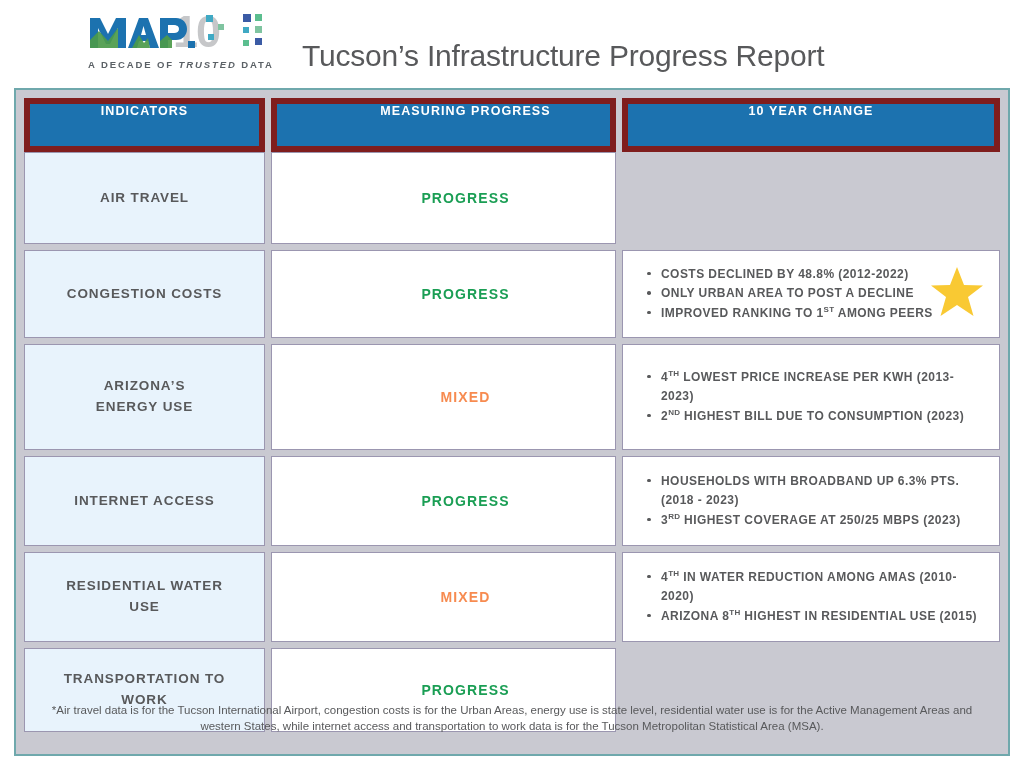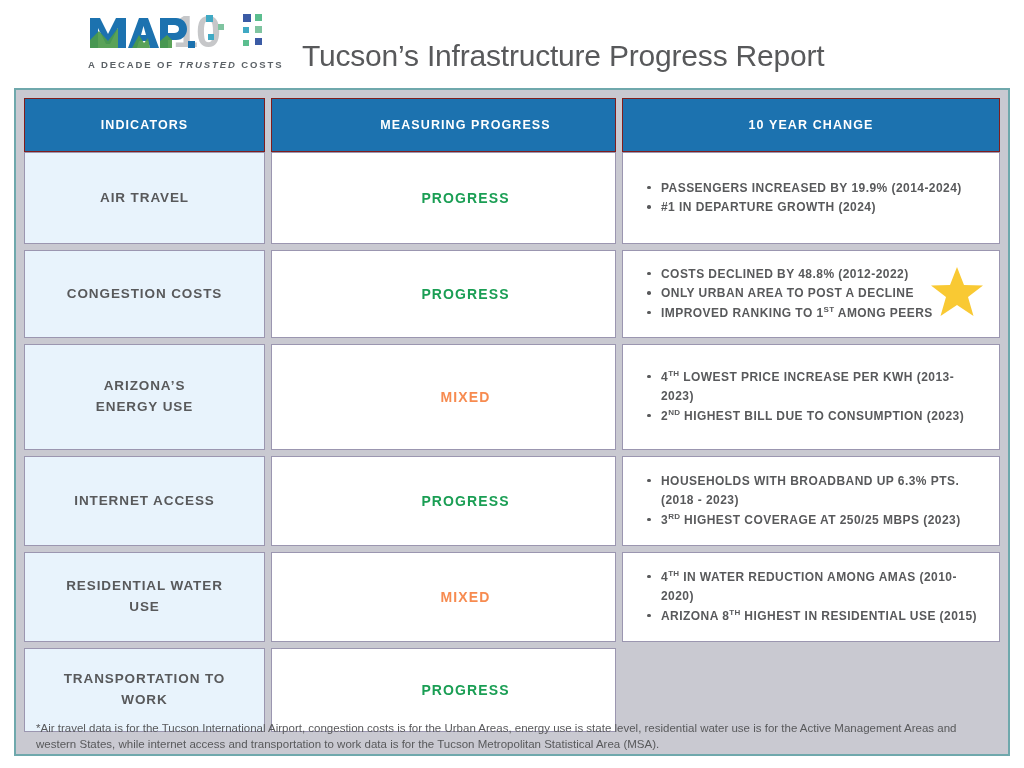--- a/index.html
+++ b/index.html
@@ -48,23 +48,23 @@
   .row + .row { margin-top: 6px; }
 
   .cell { border: 1px solid #9B96B0; }
   .c1 { width: 241px; flex: 0 0 241px; }
   .c2 { width: 345px; flex: 0 0 345px; padding-left: 44px; }
   .c3 { flex: 1 1 auto; }
 
   
   .hrow .cell {
     background: #1C72AF;
-    border: 1px solid #7f1d1d;
+    border: 6px solid #7f1d1d;
     height: 54px;
-    display: flex; align-items: center; justify-content: center;
+    display: flex; align-items: flex-start; justify-content: center;
   }
   .hrow .htext {
     color: #ffffff; font-size: 12.5px; font-weight: 700;
     letter-spacing: 1.1px; text-align: center;
   }
 
   
   .drow .cell { background: #ffffff; display:flex; }
   .drow .c1 {
     background: #E8F3FC;
@@ -96,22 +96,23 @@
     position: absolute; left: 2px; top: 7px;
     width: 3.5px; height: 3.5px; border-radius: 50%;
     background: #58595B;
   }
   ul.bullets li sup { font-size: 8px; vertical-align: super; letter-spacing: 0.3px; }
 
   .star-icon { position: absolute; right: 14px; top: 50%; transform: translateY(-50%); }
 
   
   .footnote {
-    position: absolute; left: 0; right: 0; bottom: 1px;
+    position: absolute; left: 0; right: 0; bottom: 19px;
     padding: 0 20px;
+    text-align: center;
     color: #58595B;
     font-size: 11.5px; line-height: 1.45;
   }
 </style>
 </head>
 <body>
 
 <div class="page">
 
   <div class="header">
@@ -137,21 +138,21 @@
           <rect x="130" y="14" width="6" height="6" fill="#7FC4A0"></rect>
           <rect x="120" y="24" width="6" height="6" fill="#3FA9C4"></rect>
           <rect x="155" y="4" width="8" height="8" fill="#3B5BA5"></rect>
           <rect x="167" y="4" width="7" height="7" fill="#5BBE8F"></rect>
           <rect x="167" y="16" width="7" height="7" fill="#7FC4A0"></rect>
           <rect x="155" y="17" width="6" height="6" fill="#3FA9C4"></rect>
           <rect x="167" y="28" width="7" height="7" fill="#3B5BA5"></rect>
           <rect x="155" y="30" width="6" height="6" fill="#5BBE8F"></rect>
         </svg>
       </div>
-      <div class="logo-tag"><span>A DECADE OF </span><i>TRUSTED</i><span> COSTS</span></div>
+      <div class="logo-tag"><span>A DECADE OF </span><i>TRUSTED</i><span> DATA</span></div>
     </div>
 
     <h1 class="page-title">Tucson’s Infrastructure Progress Report</h1>
   </div>
 
   <div class="table-frame">
     <div class="grid">
 
       <div class="row hrow">
         <div class="cell c1">
@@ -166,26 +167,20 @@
       </div>
 
       <div id="rows-host">
           <div class="row drow" style="height: 92px;">
             <div class="cell c1">
               <div class="ind-label">AIR TRAVEL</div>
             </div>
             <div class="cell c2">
               <span class="status progress">PROGRESS</span>
             </div>
-            <div class="cell c3">
-              <ul class="bullets">
-                <li>PASSENGERS INCREASED BY 19.9% (2014-2024)</li>
-                <li>#1 IN DEPARTURE GROWTH (2024)</li>
-              </ul>
-            </div>
           </div>
           <div class="row drow" style="height: 88px;">
             <div class="cell c1">
               <div class="ind-label">CONGESTION COSTS</div>
             </div>
             <div class="cell c2">
               <span class="status progress">PROGRESS</span>
             </div>
             <div class="cell c3">
               <ul class="bullets">

